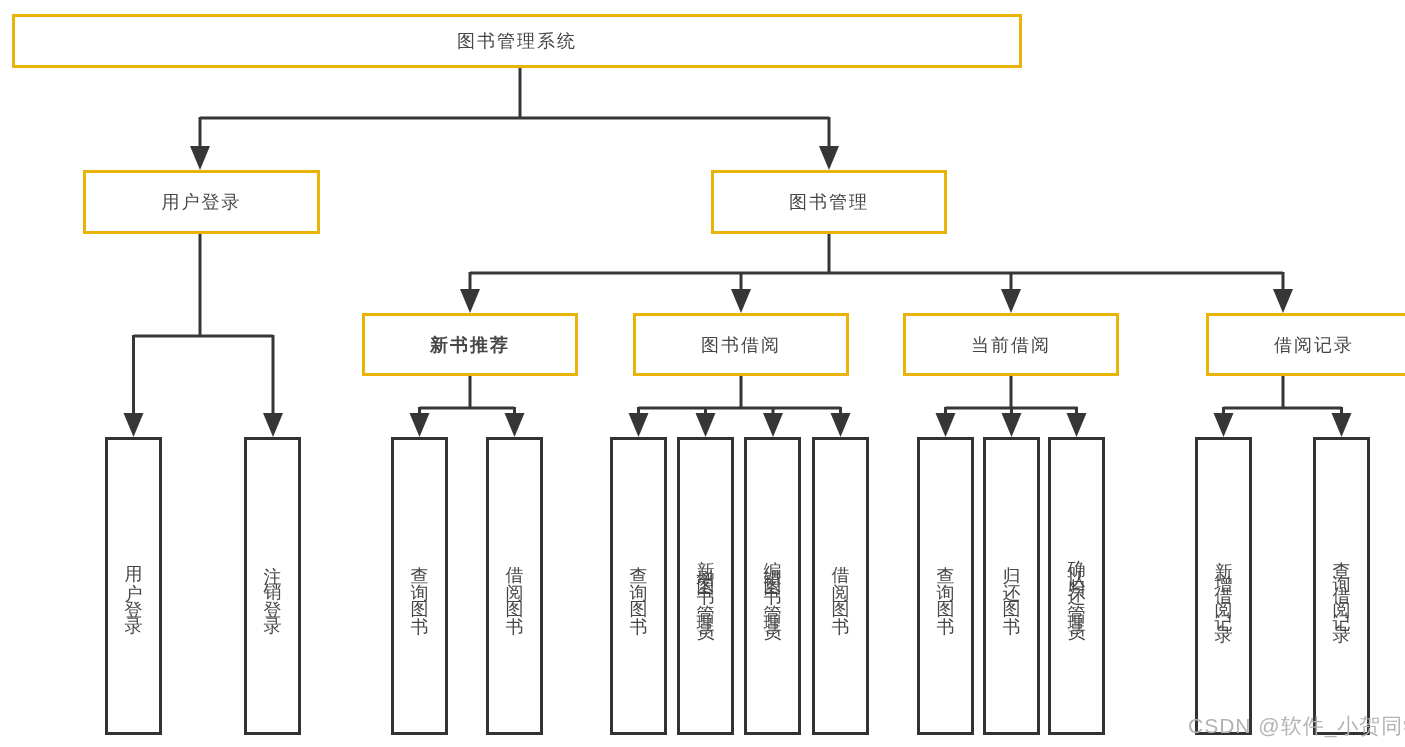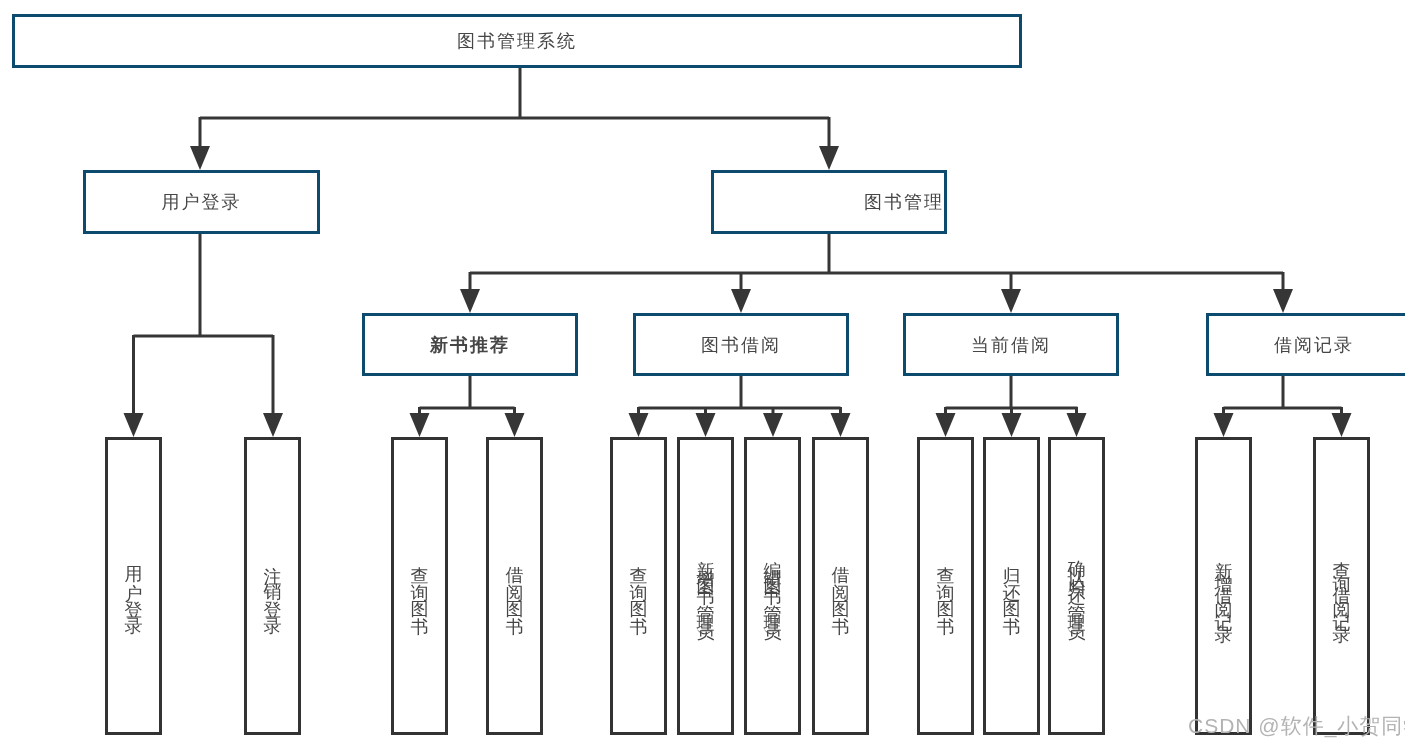--- a/index.html
+++ b/index.html
@@ -10,21 +10,21 @@
     background: #ffffff;
     font-family: "Liberation Sans", sans-serif;
     overflow: hidden;
   }
   .wires { position: absolute; left: 0; top: 0; width: 1405px; height: 747px; }
   .wires path { stroke: #363636; stroke-width: 3; fill: none; }
   .wires polygon { fill: #363636; stroke: none; }
   .box {
     position: absolute;
     box-sizing: border-box;
-    border: 3px solid #0c4a6e;
+    border: 3px solid #eab308;
     background: #ffffff;
     display: flex;
     align-items: center;
     justify-content: center;
     color: #464646;
     font-size: 18px;
     letter-spacing: 2px;
   }
   .vbox {
     position: absolute;
@@ -117,21 +117,21 @@
     <polygon points="1331.5,413 1351.5,413 1341.5,437"></polygon>
   </svg>
 
   <div class="box" style="left:12px; top:14px; width:1010px; height:54px;">
     <span>图书管理系统</span>
   </div>
 
   <div class="box" style="left:83px; top:170px; width:237px; height:64px;">
     <span>用户登录</span>
   </div>
-  <div class="box" style="left:711px; top:170px; width:236px; height:64px;justify-content:flex-end;">
+  <div class="box" style="left:711px; top:170px; width:236px; height:64px;">
     <span>图书管理</span>
   </div>
 
   <div class="box" style="left:362px; top:313px; width:216px; height:63px;font-weight:bold;">
     <span>新书推荐</span>
   </div>
   <div class="box" style="left:903px; top:313px; width:216px; height:63px;">
     <span>当前借阅</span>
   </div>
   <div class="box" style="left:633px; top:313px; width:216px; height:63px;">

